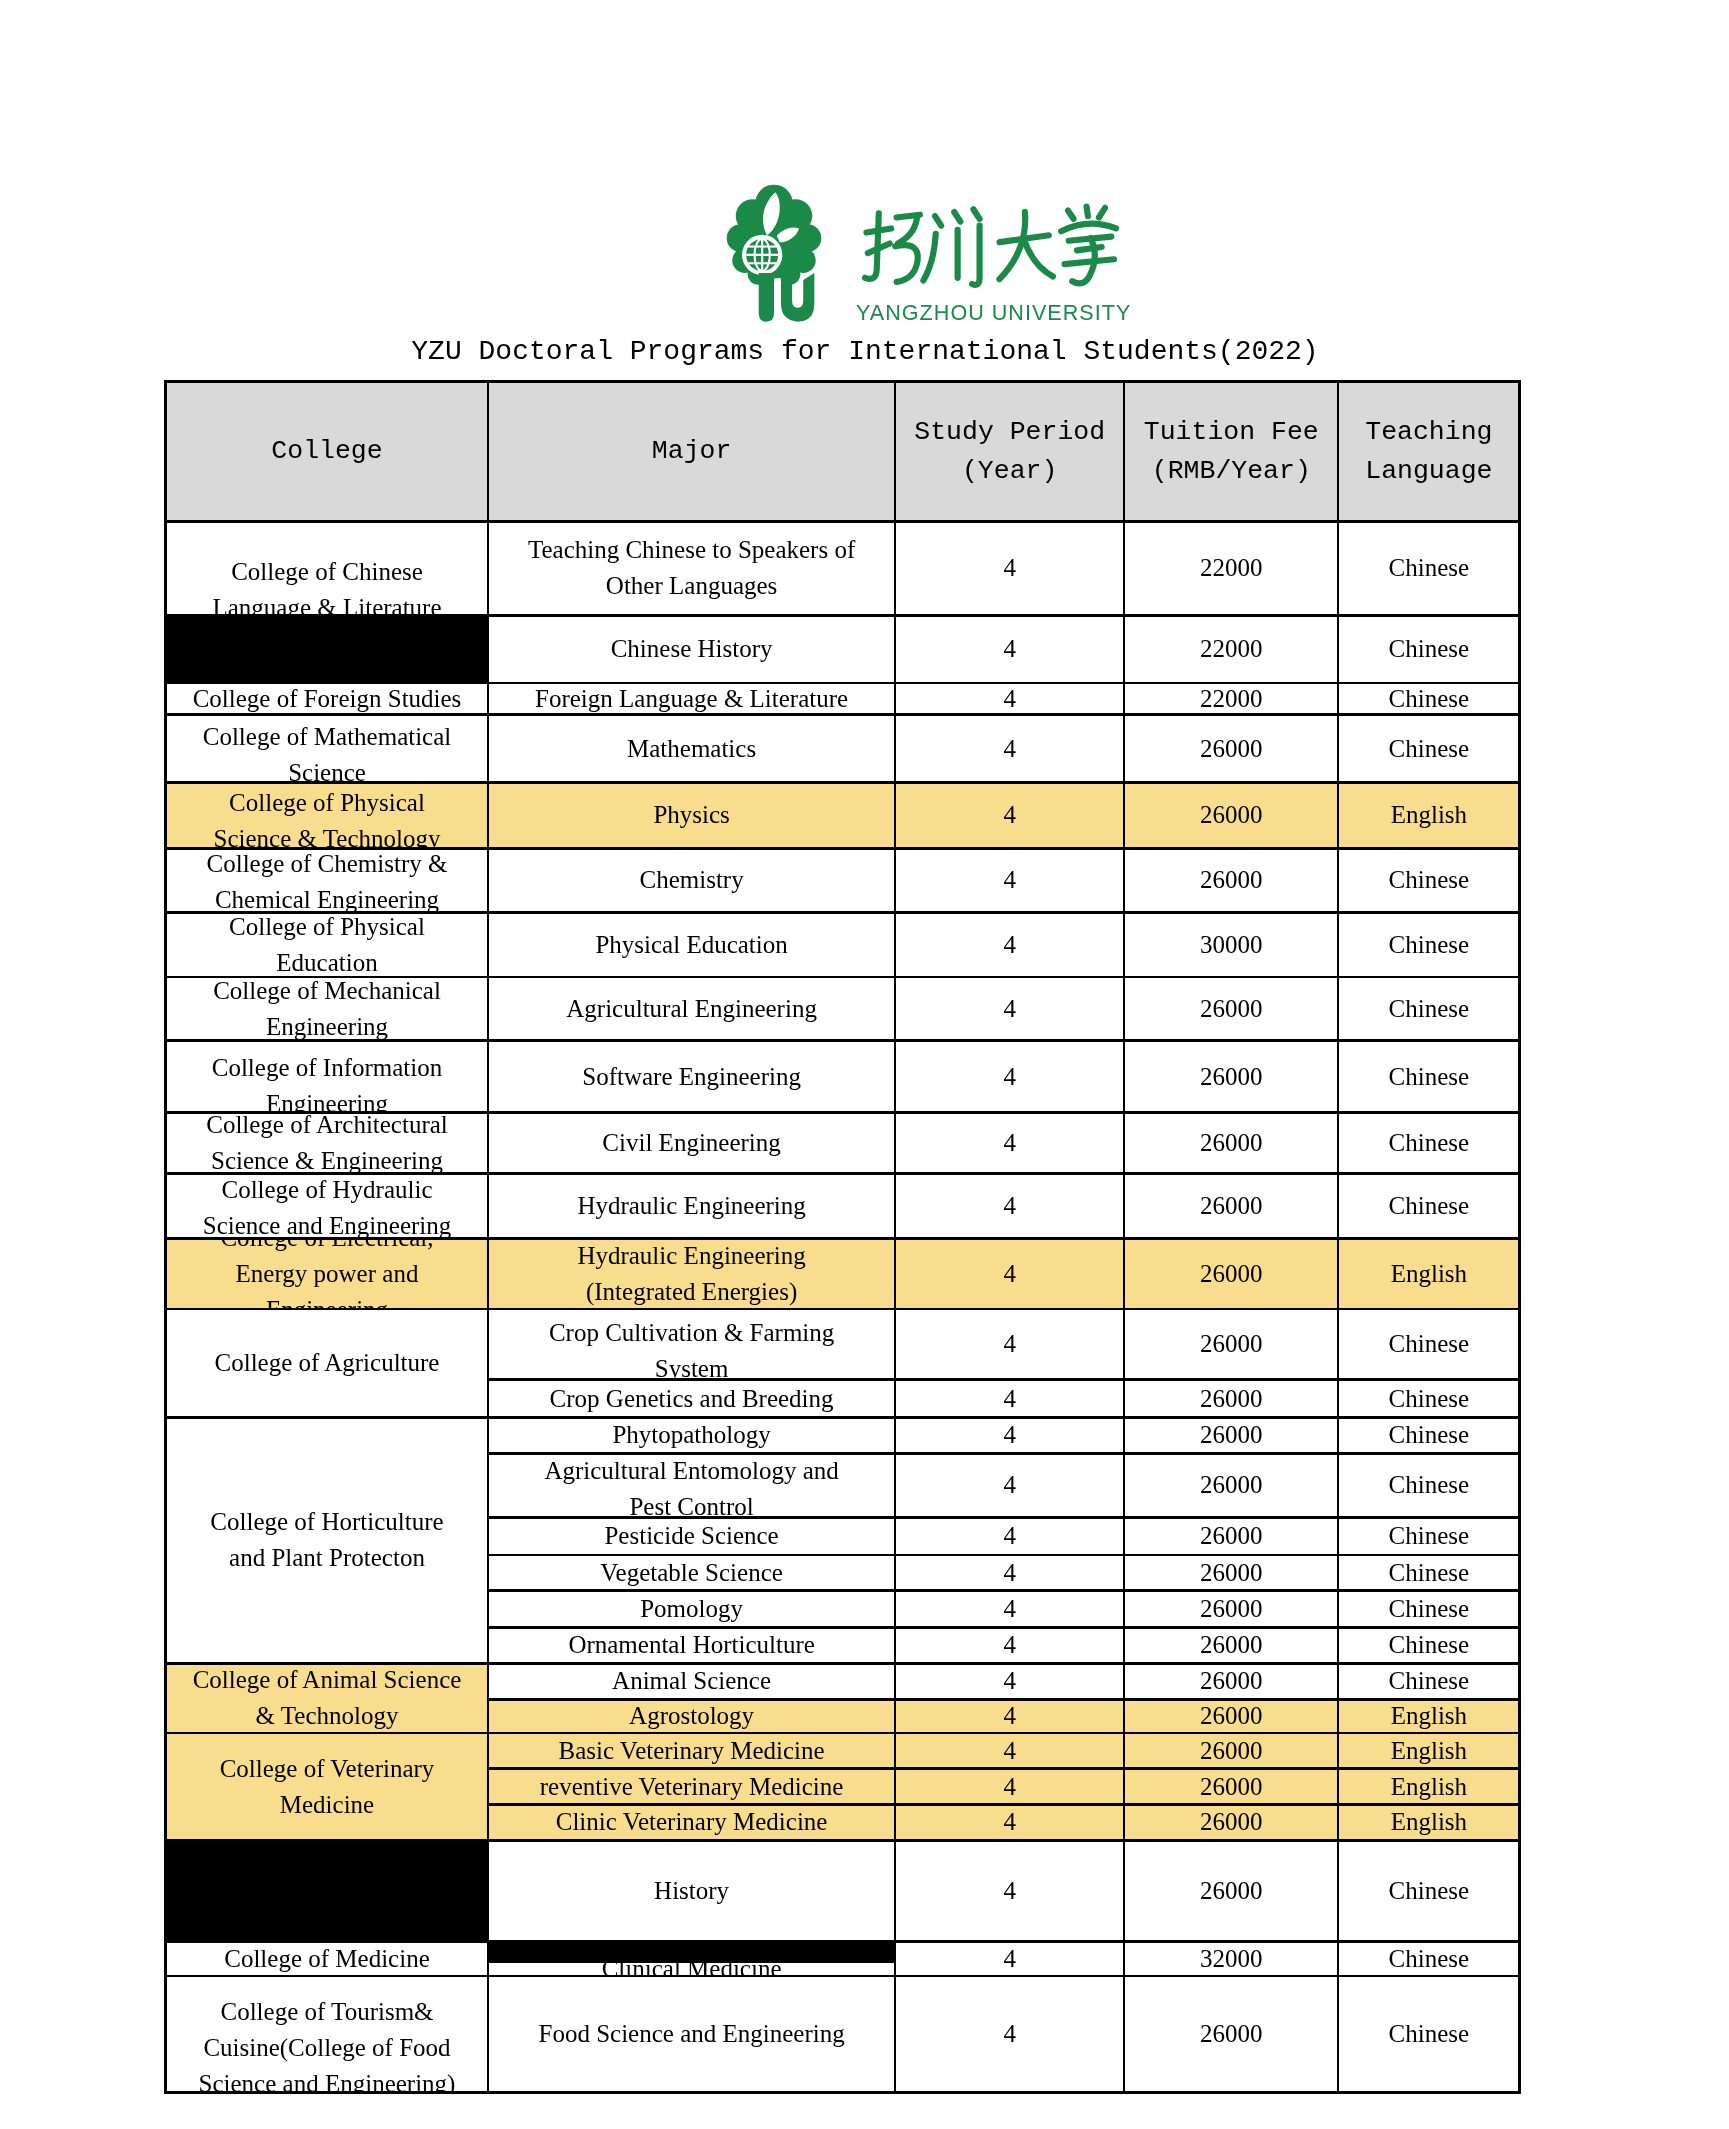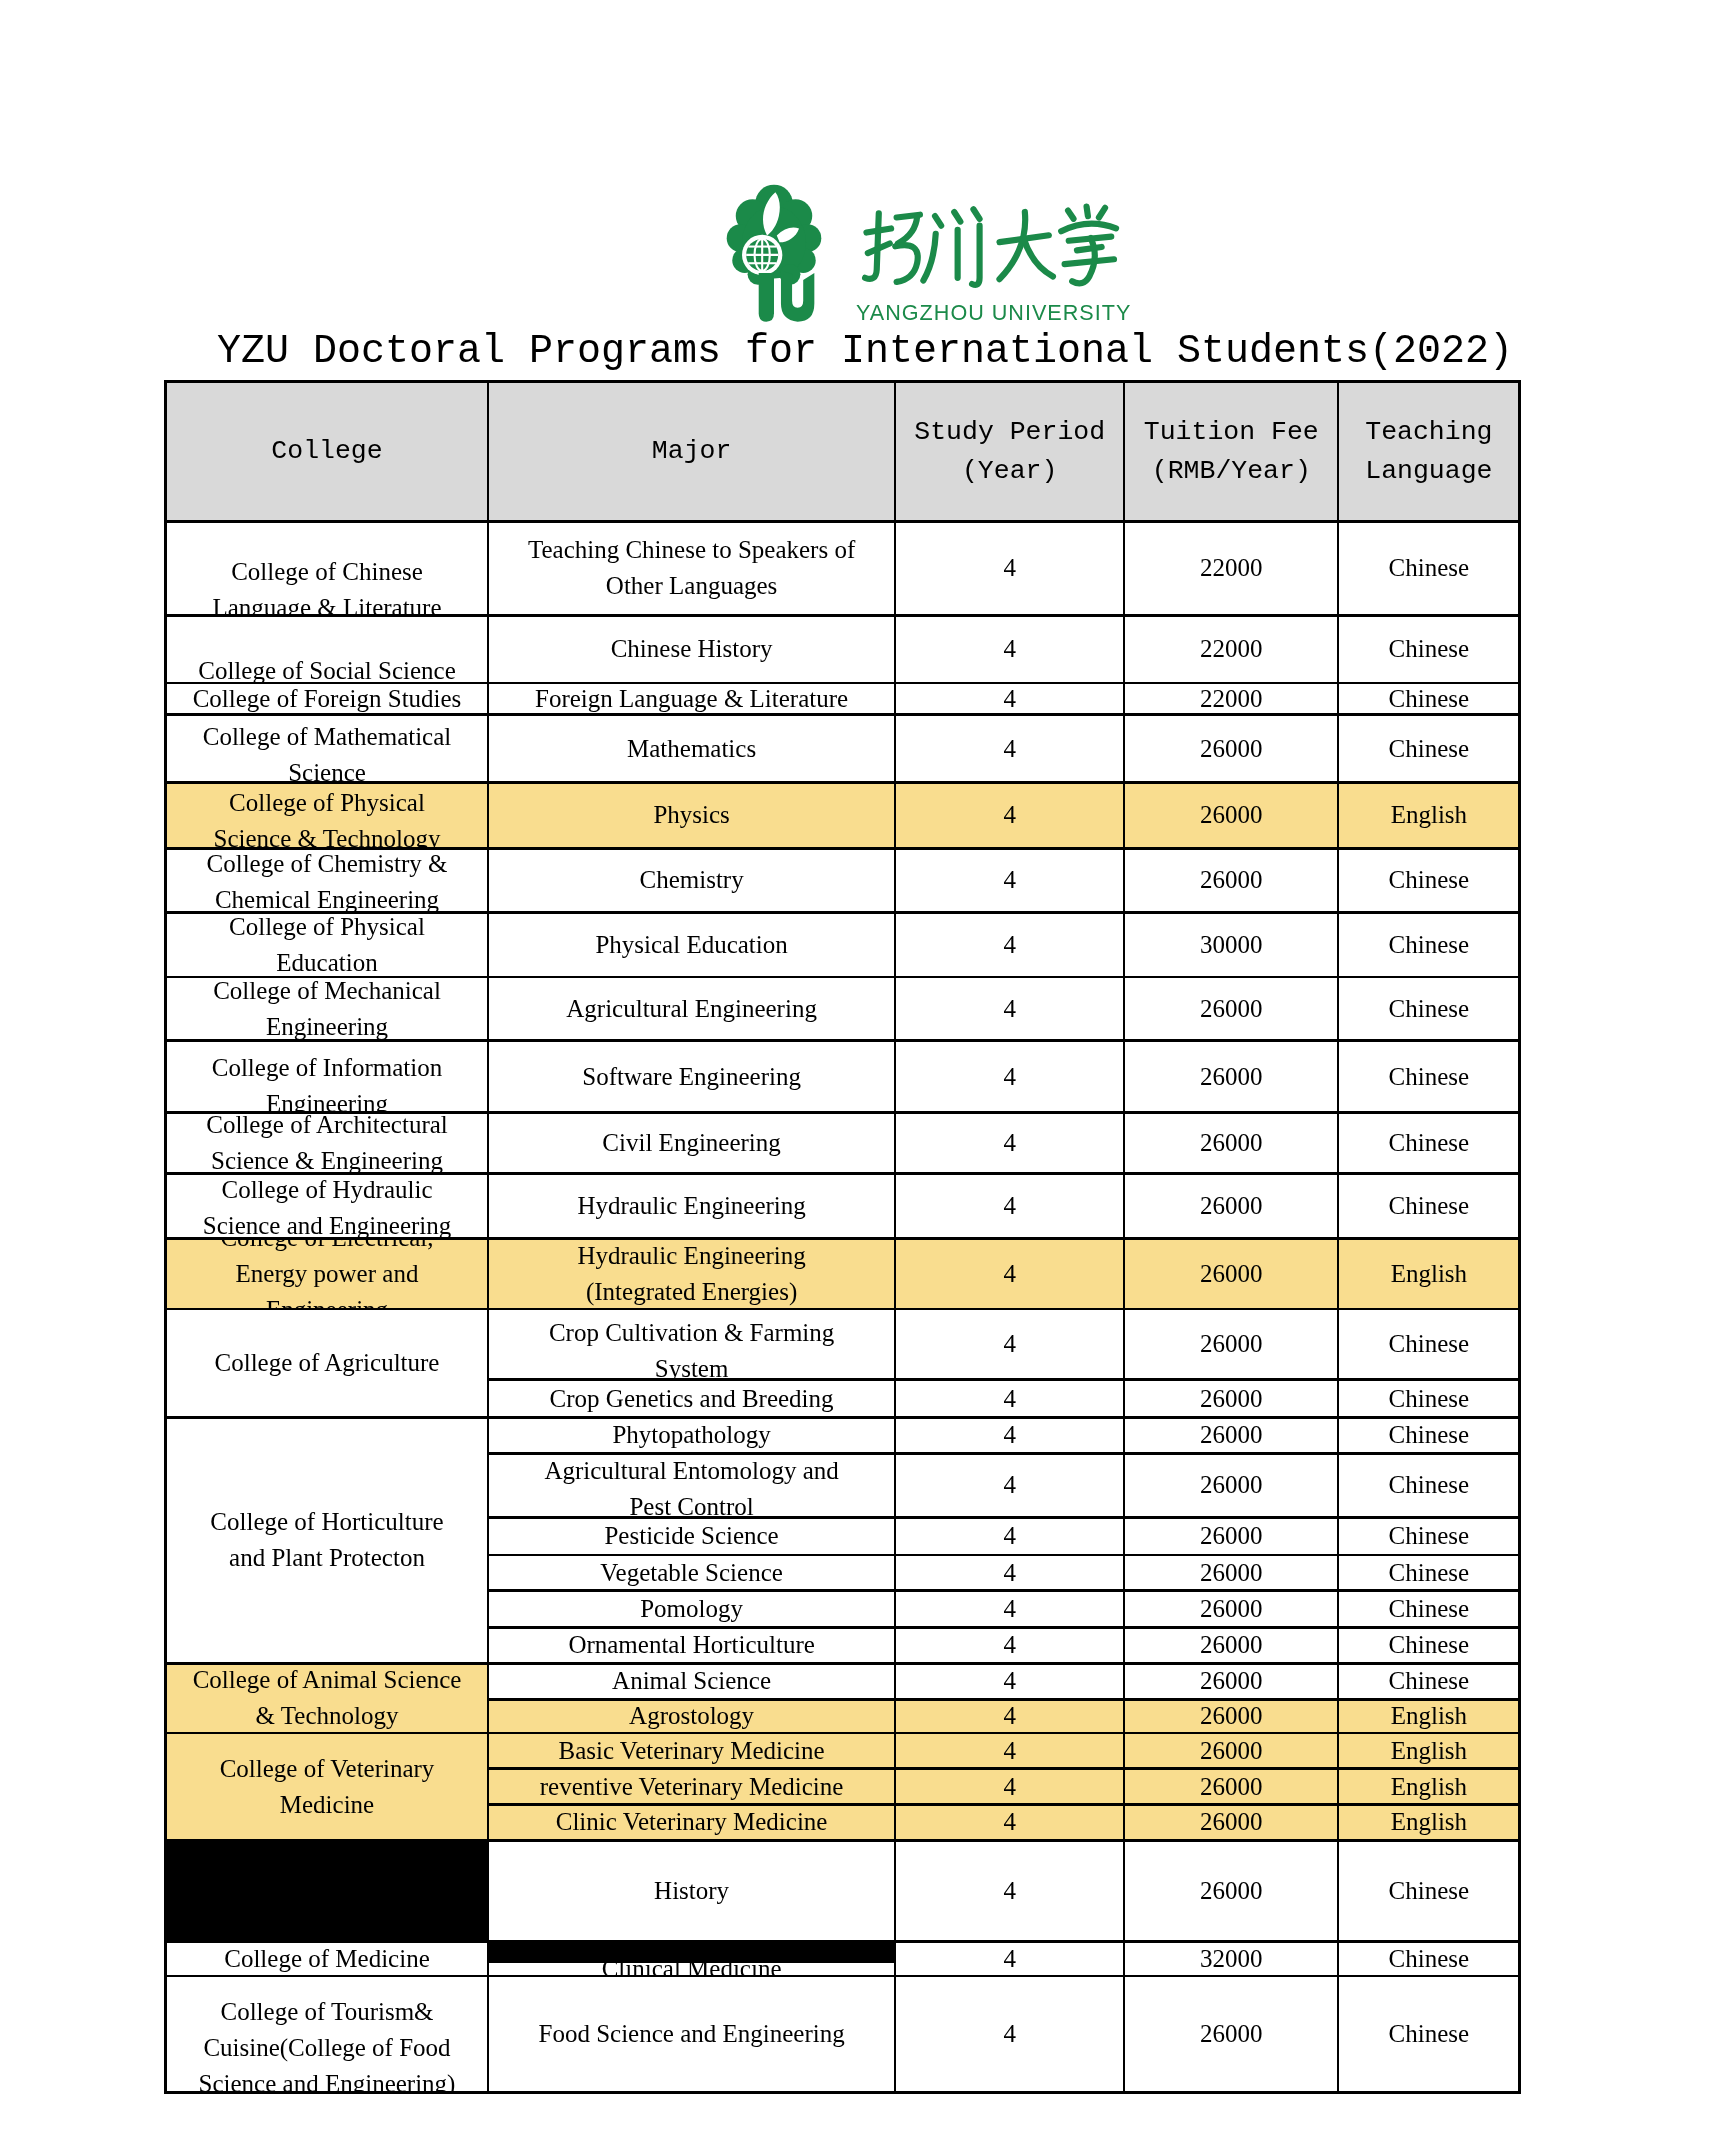--- a/index.html
+++ b/index.html
@@ -18,21 +18,21 @@
     width:265px;text-align:center;margin-top:2.8px;
     font-family:"Liberation Sans", sans-serif;
     font-size:21.6px;line-height:25px;letter-spacing:1px;color:#1b8a49;
     white-space:nowrap;
   }
 
   
   .doc-title{
     position:absolute;top:329px;left:0;width:1730px;text-align:center;
     font-family:"Liberation Mono", monospace;
-    font-size:40px;line-height:45px;white-space:nowrap;
+    font-size:28px;line-height:45px;white-space:nowrap;
   }
 
   
   #grid{
     position:absolute;left:164px;top:380px;
     display:grid;
     grid-template-columns:320px 405px 227px 212px 179px;
     column-gap:2.1px;row-gap:2.8px;
     background:#000;border:3.5px solid #000;
   }
@@ -150,23 +150,20 @@
       </div>
       <div class="cell body" style="grid-area: 2 / 3;">
         <span>4</span>
       </div>
       <div class="cell body" style="grid-area: 2 / 4;">
         <span>22000</span>
       </div>
       <div class="cell body" style="grid-area: 2 / 5;">
         <span>Chinese</span>
       </div>
-      <div class="cell college bottom" style="grid-area: 3 / 1 / span 1;">
-        <span style="margin-bottom: -7px;">College of Social Science</span>
-      </div>
       <div class="cell body" style="grid-area: 3 / 2;">
         <span>Chinese History</span>
       </div>
       <div class="cell body" style="grid-area: 3 / 3;">
         <span>4</span>
       </div>
       <div class="cell body" style="grid-area: 3 / 4;">
         <span>22000</span>
       </div>
       <div class="cell body" style="grid-area: 3 / 5;">

